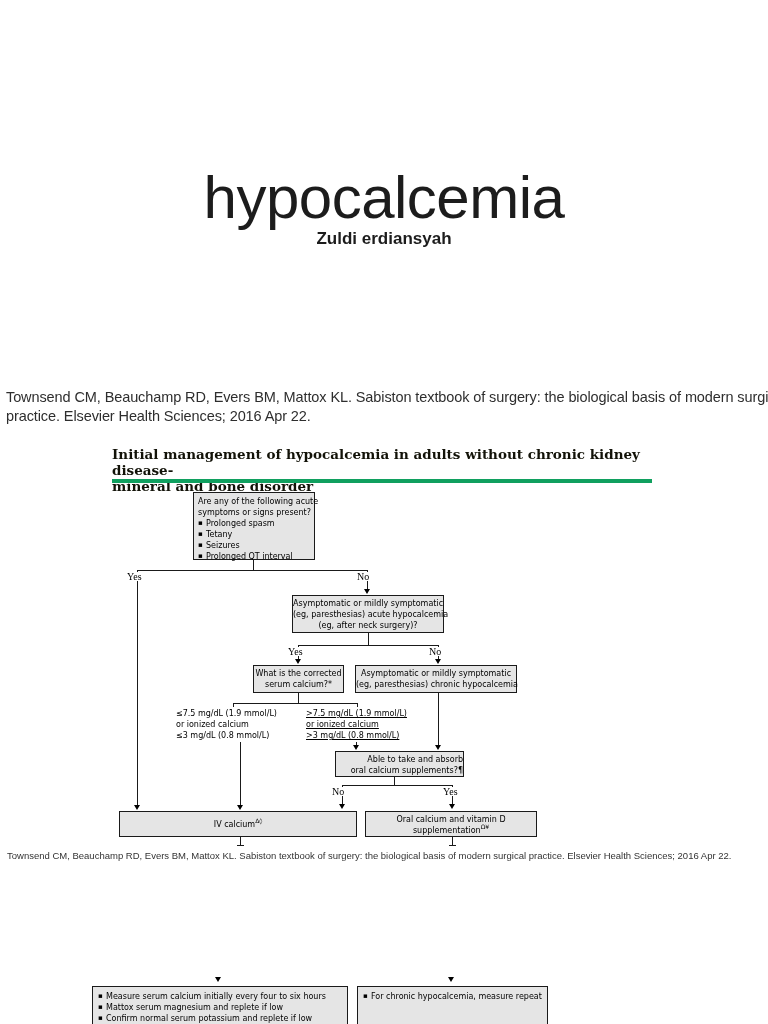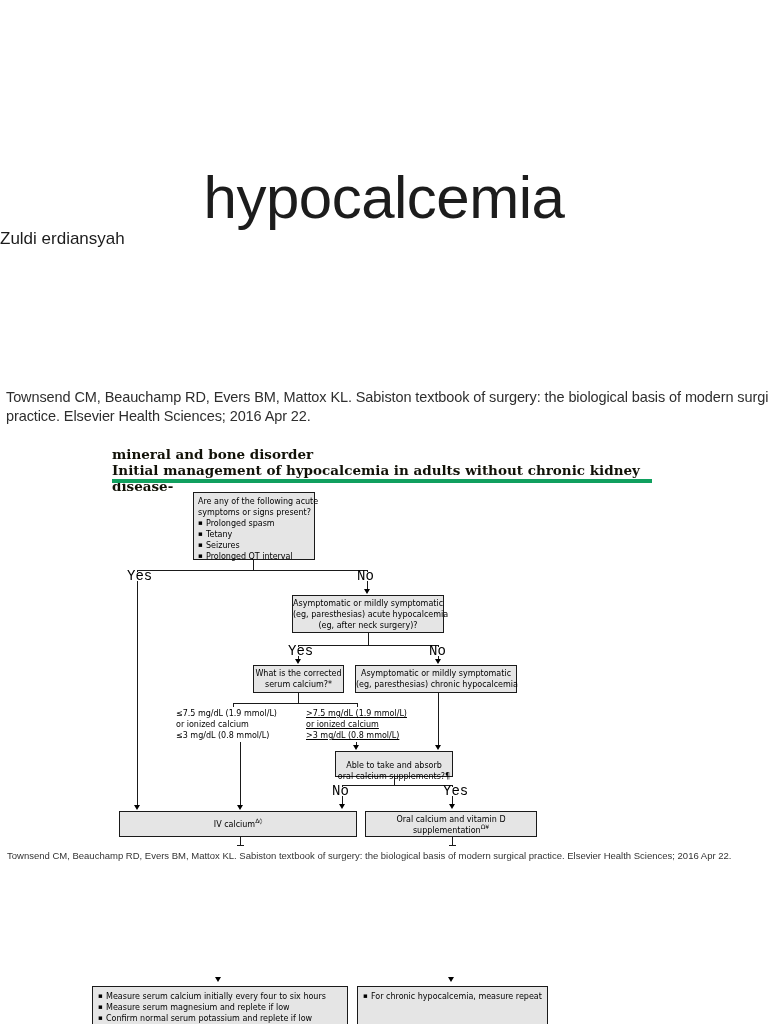--- a/index.html
+++ b/index.html
@@ -9,22 +9,22 @@
     background:#ffffff; overflow:hidden;
     font-family:"Liberation Sans", sans-serif; color:#111;
   }
   
   .slide-title {
     position:absolute; left:0; top:163px; width:768px; text-align:center;
     font-size:60px; font-weight:400; color:#1c1c1c; letter-spacing:-0.5px;
     font-family:"Liberation Sans", sans-serif;
   }
   .slide-author {
-    position:absolute; left:0; top:229px; width:768px; 
-    font-size:17px; font-weight:400; color:#1c1c1c;
+    position:absolute; left:0; top:229px; width:768px; text-align:center;
+    font-size:17px; font-weight:700; color:#1c1c1c;
   }
   
   .cit-top {
     position:absolute; left:6px; top:388px; width:762px;
     font-size:14.5px; line-height:19px; color:#2e2e2e; letter-spacing:-0.1px;
   }
   .cit-top .clip { white-space:nowrap; overflow:hidden; }
   
   .fig-title {
     position:absolute; left:112px; top:446px; width:560px;
@@ -46,22 +46,22 @@
   }
   .ftext .ln { white-space:nowrap; }
   .vl { position:absolute; width:1px; background:#1a1a1a; }
   .hl { position:absolute; height:1px; background:#1a1a1a; }
   .ah {
     position:absolute; width:0; height:0;
     border-left:3px solid transparent; border-right:3px solid transparent;
     border-top:5px solid #000;
   }
   .lbl {
-    position:absolute; font-size:14px; line-height:9px; color:#000;
-    background:#fff; padding:0 2px; font-family:Liberation Mono, monospace;
+    position:absolute; font-size:10px; line-height:9px; color:#000;
+    background:#fff; padding:0 2px; font-family:Liberation Serif, serif;
   }
   .bl { position:relative; padding-left:8px; white-space:nowrap; }
   .bl::before { content:"▪"; position:absolute; left:0; top:0; font-size:7px; }
   .bl .wrapln { white-space:nowrap; }
   sup.fsym { font-size:6px; line-height:0; }
   
   .cit-bottom {
     position:absolute; left:7px; top:850px; width:760px; white-space:nowrap;
     font-size:9.5px; color:#333; letter-spacing:0;
   }
@@ -73,22 +73,22 @@
 
   <div class="slide-title">hypocalcemia</div>
   <div class="slide-author">Zuldi erdiansyah</div>
 
   <div class="cit-top">
     <div class="clip">Townsend CM, Beauchamp RD, Evers BM, Mattox KL. Sabiston textbook of surgery: the biological basis of modern surgical</div>
     <div>practice. Elsevier Health Sciences; 2016 Apr 22.</div>
   </div>
 
   <div class="fig-title">
+    <div>Initial management of hypocalcemia in adults without chronic kidney disease-</div>
     <div>mineral and bone disorder</div>
-    <div>Initial management of hypocalcemia in adults without chronic kidney disease-</div>
   </div>
   <div class="green-rule" id="accent-rule" style="background: rgb(16, 160, 95);"></div>
 
   <div class="fbox" style="left:193px; top:492px; width:122px; height:68px; padding:3px 4px;">
     <div class="ln">Are any of the following acute</div>
     <div class="ln">symptoms or signs present?</div>
     <div class="bl">Prolonged spasm</div>
     <div class="bl">Tetany</div>
     <div class="bl">Seizures</div>
     <div class="bl">Prolonged QT interval</div>
@@ -144,21 +144,21 @@
     <div class="ln">&gt;3 mg/dL (0.8 mmol/L)</div>
   </div>
 
   <div class="vl" style="left:240px; top:742px; height:64px;"></div>
   <div class="ah" style="left:237px; top:805px;"></div>
   <div class="vl" style="left:356px; top:742px; height:5px;"></div>
   <div class="ah" style="left:353px; top:745px;"></div>
   <div class="vl" style="left:438px; top:693px; height:53px;"></div>
   <div class="ah" style="left:435px; top:745px;"></div>
 
-  <div class="fbox center" style="left:335px; top:751px; width:118px; height:26px; padding-top:8px;">
+  <div class="fbox center" style="left:335px; top:751px; width:129px; height:26px; padding-top:2px;text-align:right;">
     <div class="ln">Able to take and absorb</div>
     <div class="ln">oral calcium supplements?¶</div>
   </div>
 
   <div class="vl" style="left:394px; top:777px; height:8px;"></div>
   <div class="hl" style="left:342px; top:785px; width:111px;"></div>
   <div class="vl" style="left:342px; top:785px; height:20px;"></div>
   <div class="ah" style="left:339px; top:804px;"></div>
   <div class="vl" style="left:452px; top:785px; height:20px;"></div>
   <div class="ah" style="left:449px; top:804px;"></div>
@@ -179,21 +179,21 @@
   <div class="vl" style="left:452px; top:837px; height:8px;"></div>
   <div class="hl" style="left:449px; top:845px; width:7px;"></div>
 
   <div class="cit-bottom">Townsend CM, Beauchamp RD, Evers BM, Mattox KL. Sabiston textbook of surgery: the biological basis of modern surgical practice. Elsevier Health Sciences; 2016 Apr 22.</div>
 
   <div class="ah" style="left:215px; top:977px;"></div>
   <div class="ah" style="left:448px; top:977px;"></div>
 
   <div class="fbox" style="left:92px; top:986px; width:256px; height:50px; padding:4px 5px;">
     <div class="bl">Measure serum calcium initially every four to six hours</div>
-    <div class="bl">Measure serum magnesium and replete if low</div>
+    <div class="bl">Mattox serum magnesium and replete if low</div>
     <div class="bl">Confirm normal serum potassium and replete if low</div>
   </div>
 
   <div class="fbox" style="left:357px; top:986px; width:191px; height:50px; padding:4px 5px;">
     <div class="bl">For chronic hypocalcemia, measure repeat</div>
   </div>
 
 </div>
 
 </body></html>

